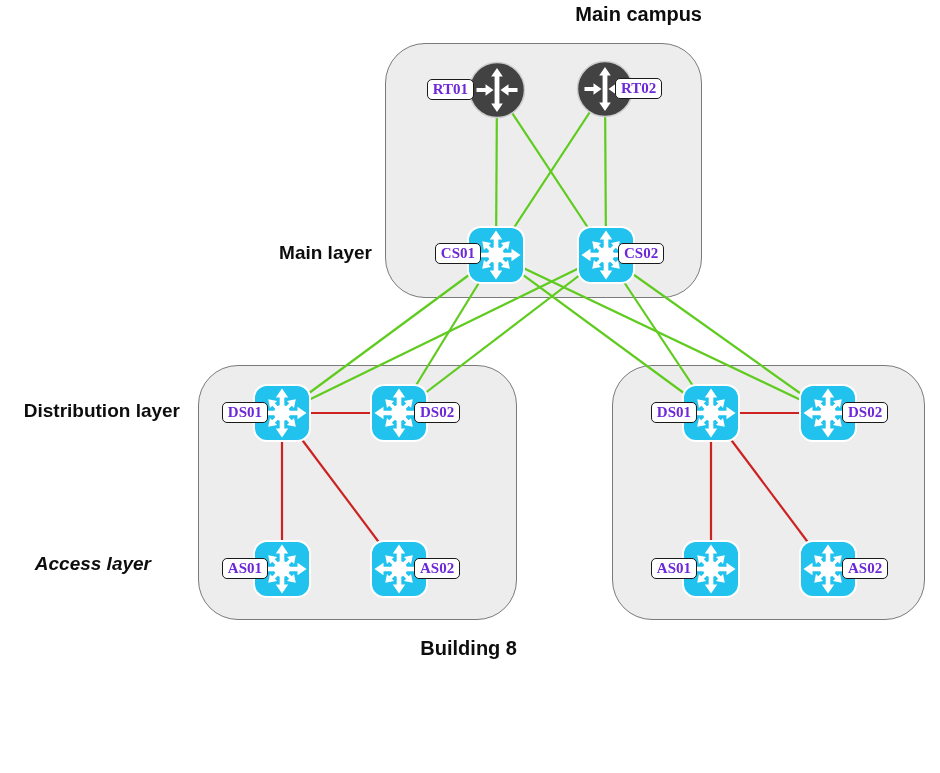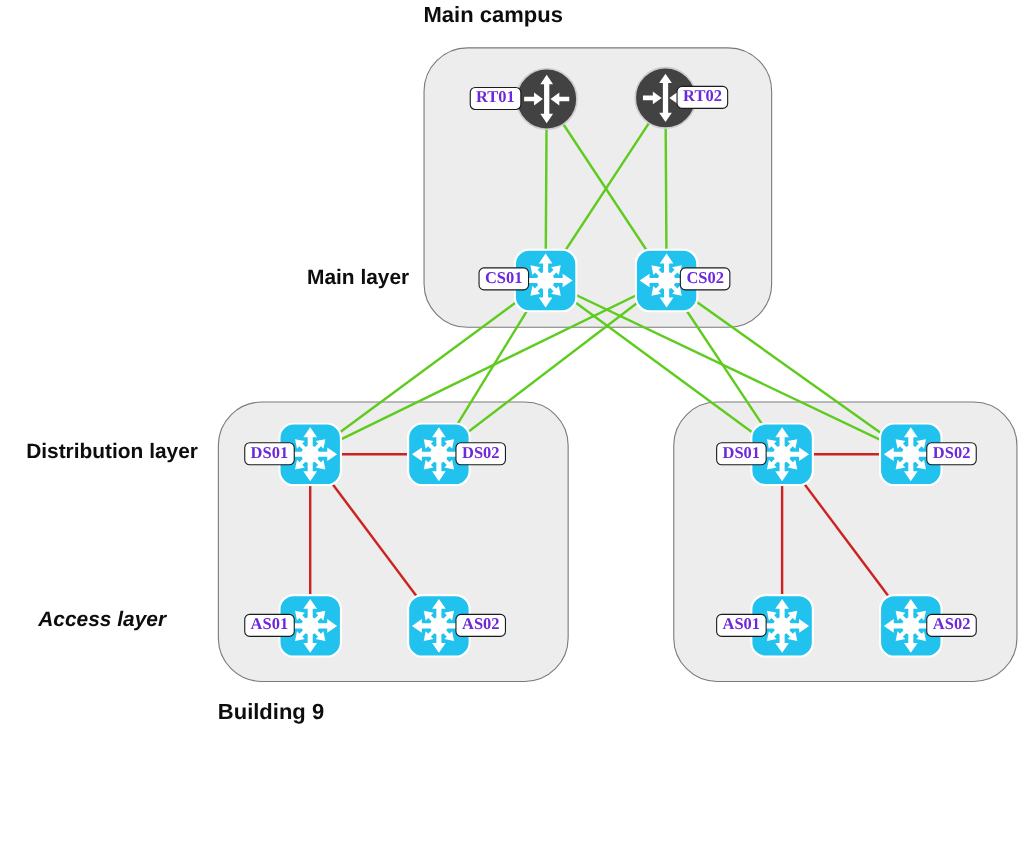--- a/index.html
+++ b/index.html
@@ -19,21 +19,21 @@
     border-radius:40px;box-sizing:border-box;z-index:1;
   }
   #links{position:absolute;left:0;top:0;z-index:2;}
   .node-icon{position:absolute;z-index:3;}
   .node-label{
     position:absolute;z-index:4;background:#fff;border:1.4px solid #1a1a1a;
     border-radius:5px;font-family:"Liberation Serif",serif;font-weight:bold;
     font-size:15px;line-height:19px;padding:0 5px;color:#6d28d9;white-space:nowrap;
   }
   .diagram-title{
-    position:absolute;font-weight:bold;font-size:20px;text-align:left;z-index:1;
+    position:absolute;font-weight:bold;font-size:20px;text-align:right;z-index:1;
     color:#0d0d0d;
   }
   .layer-label{
     position:absolute;font-weight:bold;font-size:19px;z-index:1;color:#0d0d0d;
     white-space:nowrap;
   }
   .legend{position:absolute;left:497px;top:735px;z-index:5;}
   .legend-row{display:flex;align-items:center;height:17px;}
   .legend-label{width:26px;font-weight:bold;font-size:14px;color:#0d0d0d;}
   .legend-line{width:82px;height:3px;margin-left:6px;}
@@ -68,21 +68,21 @@
   </defs>
 </svg>
 
 <div class="canvas">
 
   <div class="group-box" style="left:385px;top:43px;width:317px;height:255px;"></div>
   <div class="group-box" style="left:198px;top:365px;width:319px;height:255px;"></div>
   <div class="group-box" style="left:612px;top:365px;width:313px;height:255px;"></div>
 
   <div class="diagram-title" style="left:385px;top:3px;width:317px;">Main campus</div>
-  <div class="diagram-title" style="left:198px;top:637px;width:319px;">Building 9</div>
+  <div class="diagram-title" style="left:198px;top:637px;width:319px;">Building 8</div>
 
   <div class="layer-label" style="right:568px;top:242px;">Main layer</div>
   <div class="layer-label" style="right:760px;top:400px;">Distribution layer</div>
   <div class="layer-label" style="right:789px;top:553px;font-style:italic;">Access layer</div>
 
   <svg id="links" width="940" height="773">
       <line x1="497" y1="90" x2="496" y2="255" stroke="#5ecb1e" stroke-width="2.2"></line>
       <line x1="497" y1="90" x2="606" y2="255" stroke="#5ecb1e" stroke-width="2.2"></line>
       <line x1="605" y1="89" x2="496" y2="255" stroke="#5ecb1e" stroke-width="2.2"></line>
       <line x1="605" y1="89" x2="606" y2="255" stroke="#5ecb1e" stroke-width="2.2"></line>

